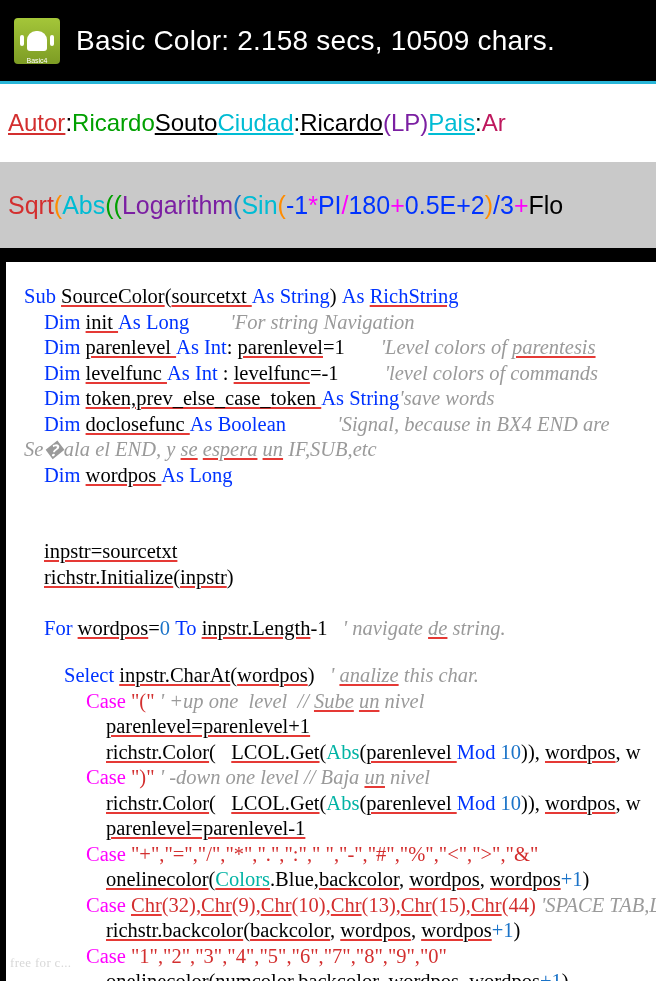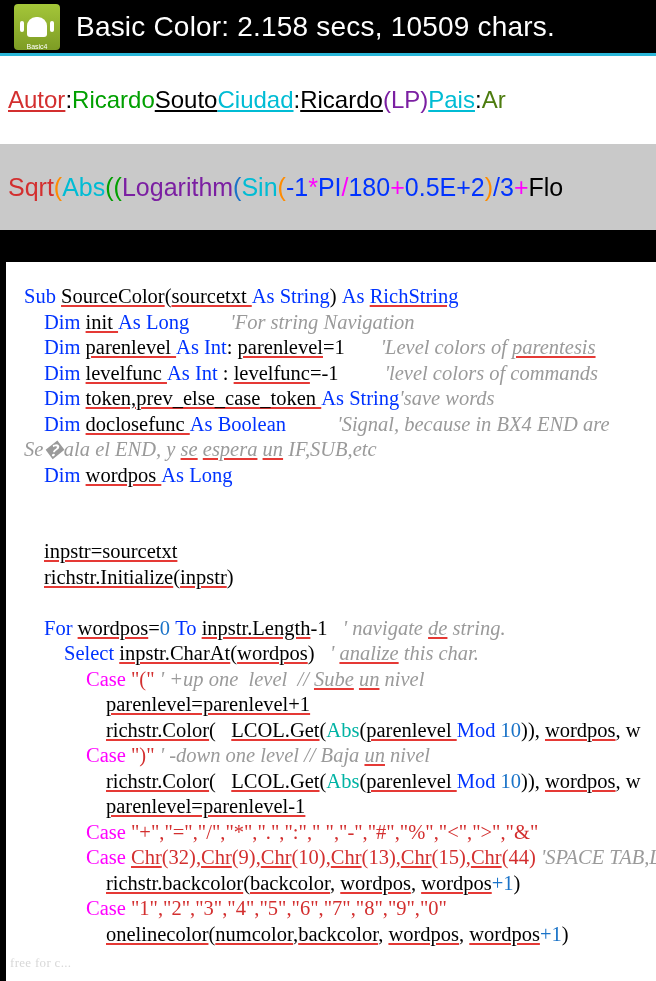--- a/index.html
+++ b/index.html
@@ -10,21 +10,21 @@
   body {
     width: 656px;
     height: 981px;
     font-family: "Liberation Sans", sans-serif;
     overflow: hidden;
     position: relative;
   }
 
   
   .titlebar {
-    height: 56px;
+    height: 84px;
     background: #000;
     display: flex;
     align-items: center;
     padding-left: 14px;
     box-sizing: border-box;
     border-bottom: 3px solid #29b6d8;
   }
   .app-icon {
     width: 46px;
     height: 46px;
@@ -69,21 +69,21 @@
   .title-text {
     color: #ffffff;
     font-size: 28px;
     letter-spacing: 0.2px;
     white-space: nowrap;
   }
 
   
   .info-strip {
     background: #ffffff;
-    height: 88px;
+    height: 78px;
     display: flex;
     align-items: center;
     padding: 0 8px;
     box-sizing: border-box;
     overflow: hidden;
     white-space: nowrap;
     font-size: 24px;
   }
   .spell { text-decoration: underline; text-decoration-color: #e53935; text-decoration-style: solid; }
 
@@ -111,21 +111,21 @@
     bottom: 0;
     overflow: hidden;
     font-family: Liberation Serif, serif;
     font-size: 20.5px;
     line-height: 25.5px;
     padding: 22px 0 15px 18px;
     box-sizing: border-box;
   }
   .code-line { white-space: nowrap; }
   .ind1 { padding-left: 20px; }
-  .ind2 { padding-left: 40px; }
+  .ind2 { padding-left: 40px; margin-top: 22px; }
   .ind3 { padding-left: 62px; }
   .ind4 { padding-left: 82px; }
   .blank { height: 25.5px; }
 
   .kw   { color: #0033ff; }
   .kw2  { color: #ff00ff; }
   .id   { color: #000000; }
   .cmt  { color: #9a9a9a; font-style: italic; }
   .str  { color: #d32f2f; }
   .num  { color: #1a73c8; }
@@ -161,21 +161,21 @@
     <span style="color: rgb(0, 188, 212); text-decoration: underline;">Ciudad</span>
     <span style="color: rgb(0, 0, 0);">: </span>
     <span style="color: rgb(0, 0, 0); text-decoration: underline;">Ricardo</span>
     <span style="color: rgb(0, 0, 0);"> </span>
     <span style="color: rgb(123, 31, 162);">(</span>
     <span style="color: rgb(123, 31, 162);">LP</span>
     <span style="color: rgb(123, 31, 162);">)</span>
     <span style="color: rgb(0, 0, 0);">  </span>
     <span style="color: rgb(0, 188, 212); text-decoration: underline;">Pais</span>
     <span style="color: rgb(0, 0, 0);">: </span>
-    <span style="color: #4d7c0f;">Ar</span>
+    <span style="color: #be185d;">Ar</span>
   </div>
 
 <div class="formula-bar" id="formula-bar">
     <span style="color: rgb(211, 47, 47);">Sqrt</span>
     <span style="color: rgb(255, 140, 0);">(</span>
     <span style="color: rgb(0, 188, 212);">Abs</span>
     <span style="color: rgb(0, 160, 0);">((</span>
     <span style="color: rgb(123, 31, 162);">Logarithm</span>
     <span style="color: rgb(26, 115, 200);"> ( </span>
     <span style="color: rgb(0, 188, 212);">Sin</span>
@@ -209,18 +209,19 @@
     <div class="code-line ind0 blank">&nbsp;</div>
     <div class="code-line ind1"><span class="kw">For&nbsp;</span><span class="id spell">wordpos</span><span class="id">=</span><span class="num">0&nbsp;</span><span class="kw">To&nbsp;</span><span class="id spell">inpstr.Length</span><span class="id">-1</span><span class="id">&nbsp;&nbsp;&nbsp;</span><span class="cmt">'&nbsp;navigate&nbsp;</span><span class="cmt spell">de</span><span class="cmt">&nbsp;string.</span></div>
     <div class="code-line ind2"><span class="kw">Select&nbsp;</span><span class="id spell">inpstr.CharAt</span><span class="id">(</span><span class="id spell">wordpos</span><span class="id">)</span><span class="id">&nbsp;&nbsp;&nbsp;</span><span class="cmt">'&nbsp;</span><span class="cmt spell">analize</span><span class="cmt">&nbsp;this&nbsp;char.</span></div>
     <div class="code-line ind3"><span class="kw2">Case&nbsp;</span><span class="str">"("&nbsp;</span><span class="cmt">'&nbsp;+up&nbsp;one&nbsp;&nbsp;level&nbsp;&nbsp;//&nbsp;</span><span class="cmt spell">Sube</span><span class="cmt">&nbsp;</span><span class="cmt spell">un</span><span class="cmt">&nbsp;nivel</span></div>
     <div class="code-line ind4"><span class="id spell">parenlevel=parenlevel+1</span></div>
     <div class="code-line ind4"><span class="id spell">richstr.Color</span><span class="id">(&nbsp;&nbsp;&nbsp;</span><span class="id spell">LCOL.Get</span><span class="id">(</span><span class="teal">Abs</span><span class="id">(</span><span class="id spell">parenlevel&nbsp;</span><span class="kw">Mod&nbsp;</span><span class="num">10</span><span class="id">)),&nbsp;</span><span class="id spell">wordpos</span><span class="id">,&nbsp;w</span></div>
     <div class="code-line ind3"><span class="kw2">Case&nbsp;</span><span class="str">")"&nbsp;</span><span class="cmt">'&nbsp;-down&nbsp;one&nbsp;level&nbsp;//&nbsp;Baja&nbsp;</span><span class="cmt spell">un</span><span class="cmt">&nbsp;nivel</span></div>
     <div class="code-line ind4"><span class="id spell">richstr.Color</span><span class="id">(&nbsp;&nbsp;&nbsp;</span><span class="id spell">LCOL.Get</span><span class="id">(</span><span class="teal">Abs</span><span class="id">(</span><span class="id spell">parenlevel&nbsp;</span><span class="kw">Mod&nbsp;</span><span class="num">10</span><span class="id">)),&nbsp;</span><span class="id spell">wordpos</span><span class="id">,&nbsp;w</span></div>
     <div class="code-line ind4"><span class="id spell">parenlevel=parenlevel-1</span></div>
     <div class="code-line ind3"><span class="kw2">Case&nbsp;</span><span class="str">"+","=","/","*",".",":","&nbsp;","-","#","%","&lt;","&gt;","&amp;"</span></div>
+    <div class="code-line ind4"><span class="id spell">onelinecolor</span><span class="id">(</span><span class="teal spell">Colors</span><span class="id">.Blue,</span><span class="id spell">backcolor</span><span class="id">,&nbsp;</span><span class="id spell">wordpos</span><span class="id">,&nbsp;</span><span class="id spell">wordpos</span><span class="num">+1</span><span class="id">)</span></div>
     <div class="code-line ind3"><span class="kw2">Case&nbsp;</span><span class="str spell">Chr</span><span class="str">(32),</span><span class="str spell">Chr</span><span class="str">(9),</span><span class="str spell">Chr</span><span class="str">(10),</span><span class="str spell">Chr</span><span class="str">(13),</span><span class="str spell">Chr</span><span class="str">(15),</span><span class="str spell">Chr</span><span class="str">(44)&nbsp;</span><span class="cmt">'SPACE&nbsp;TAB,L</span></div>
     <div class="code-line ind4"><span class="id spell">richstr.backcolor</span><span class="id">(</span><span class="id spell">backcolor</span><span class="id">,&nbsp;</span><span class="id spell">wordpos</span><span class="id">,&nbsp;</span><span class="id spell">wordpos</span><span class="num">+1</span><span class="id">)</span></div>
     <div class="code-line ind3"><span class="kw2">Case&nbsp;</span><span class="str">"1","2","3","4","5","6","7","8","9","0"</span></div>
     <div class="code-line ind4"><span class="id spell">onelinecolor</span><span class="id">(</span><span class="id spell">numcolor</span><span class="id">,</span><span class="id spell">backcolor</span><span class="id">,&nbsp;</span><span class="id spell">wordpos</span><span class="id">,&nbsp;</span><span class="id spell">wordpos</span><span class="num">+1</span><span class="id">)</span></div>
     <div class="watermark">free for c...</div>
 </div>
 
 </body></html>

